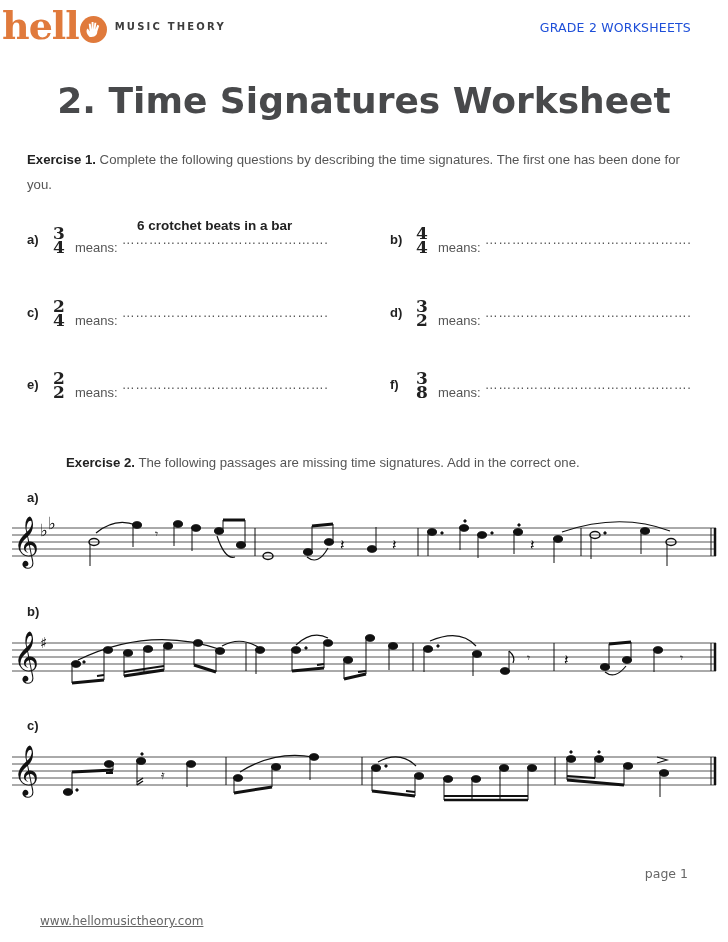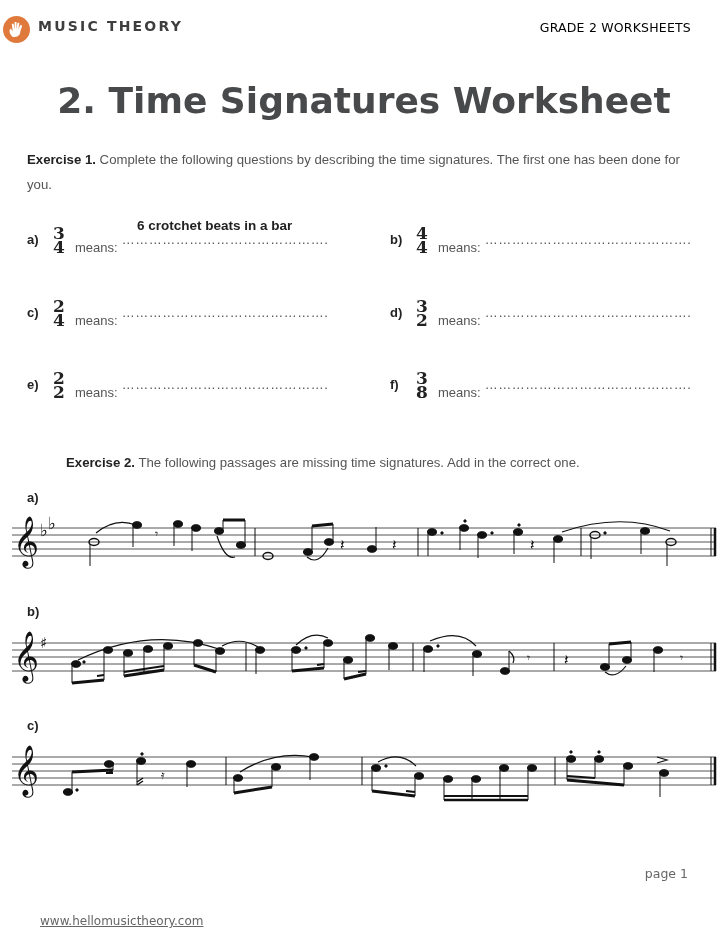--- a/index.html
+++ b/index.html
@@ -3,23 +3,23 @@
 <meta charset="utf-8">
 <style>
   * { margin:0; padding:0; box-sizing:border-box; }
   html, body { width:728px; height:942px; background:#ffffff; overflow:hidden; }
   body { position:relative; font-family:"Liberation Sans", sans-serif; color:#333; }
 
   .logo { position:absolute; left:2px; top:6px; height:40px; display:flex; align-items:center; }
   .logo-hello { font-family:"DejaVu Serif", serif; font-weight:bold; font-size:38px; color:#e07a3c; letter-spacing:-1px; line-height:1; }
   .logo-o { display:inline-block; width:27px; height:27px; border-radius:50%; background:#e07a3c; position:relative; top:3px; margin-left:1px; }
   .logo-o svg { position:absolute; left:4px; top:4px; }
-  .logo-sub { font-family:"DejaVu Sans", sans-serif; font-size:14px; letter-spacing:2.2px; color:#3e3e3e; margin-left:8px; font-weight:bold; }
-
-  .grade { position:absolute; right:37px; top:20px; font-family:"DejaVu Sans", sans-serif; font-size:12.5px; color:#000000; letter-spacing:0.2px; }
+  .logo-sub { font-family:"DejaVu Sans", sans-serif; font-size:10px; letter-spacing:2.2px; color:#3e3e3e; margin-left:8px; font-weight:bold; }
+
+  .grade { position:absolute; right:37px; top:20px; font-family:"DejaVu Sans", sans-serif; font-size:12.5px; color:#1d4ed8; letter-spacing:0.2px; }
 
   .title { position:absolute; left:0; width:728px; top:80px; text-align:center; font-family:"DejaVu Sans", sans-serif; font-weight:bold; font-size:36px; color:#48494b; }
 
   .ex-text { position:absolute; left:27px; font-size:13.2px; color:#555; line-height:25px; width:680px; }
   .ex-text b { color:#222; }
 
   .q { position:absolute; display:flex; align-items:center; font-size:13px; color:#555; }
   .q-label { font-weight:bold; color:#222; width:24px; }
   .tsig { display:flex; flex-direction:column; align-items:center; font-family:"DejaVu Serif", serif; font-weight:bold; font-size:17px; line-height:14px; color:#222; width:16px; margin-right:8px; }
   .q-means { margin-right:4px;margin-top:16px; }
@@ -29,20 +29,21 @@
   .pass-label { position:absolute; left:27px; font-weight:bold; font-size:13px; color:#222; }
   .staff { position:absolute; left:0; }
 
   .footer-url { position:absolute; left:40px; top:914px; font-family:"DejaVu Sans", sans-serif; font-size:12px; color:#666;text-decoration:underline; }
   .footer-page { position:absolute; right:40px; top:866px; font-family:"DejaVu Sans", sans-serif; font-size:12.5px; color:#666; }
 </style>
 </head>
 <body>
 
 <div class="logo">
+  <span class="logo-hello">hell</span>
   <span class="logo-o">
     <svg width="19" height="19" viewBox="0 0 20 20">
         <path d="M6 18 C3 15 2 12 3 10 L4 9 L6 12 L5 4 L7 4 L8 10 L8 2 L10 2 L10 10 L11 3 L13 3 L12 10 L14 5 L16 6 L14 12 C14 16 11 18 6 18Z" fill="#fff"></path>
       </svg>
   </span>
   <span class="logo-sub">MUSIC THEORY</span>
 </div>
 <div class="grade">GRADE 2 WORKSHEETS</div>
 
 <div class="title">2. Time Signatures Worksheet</div>

